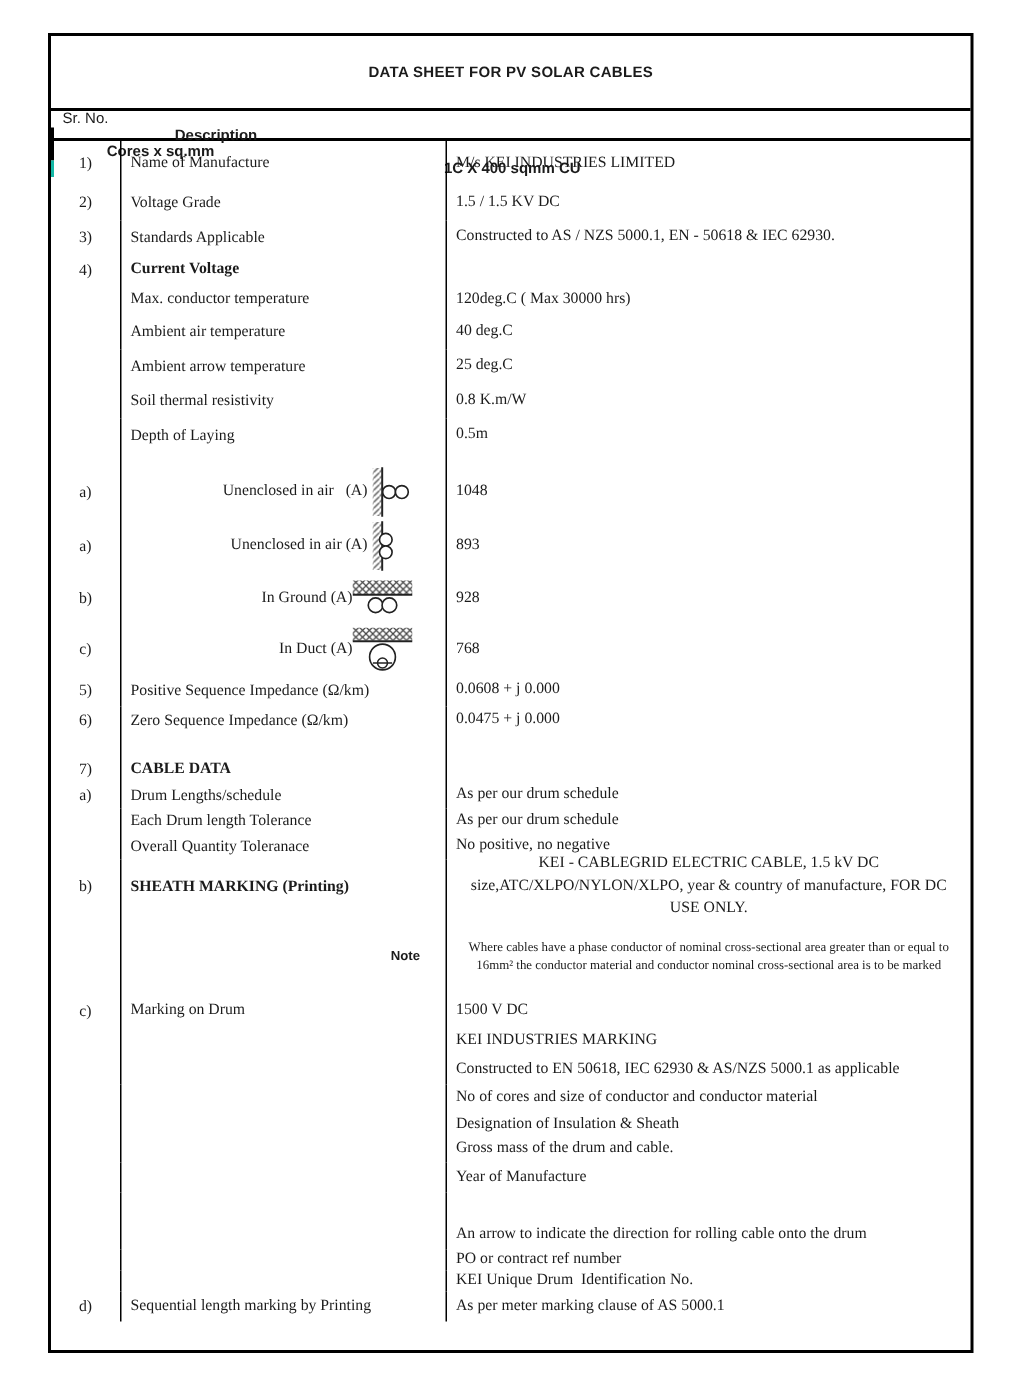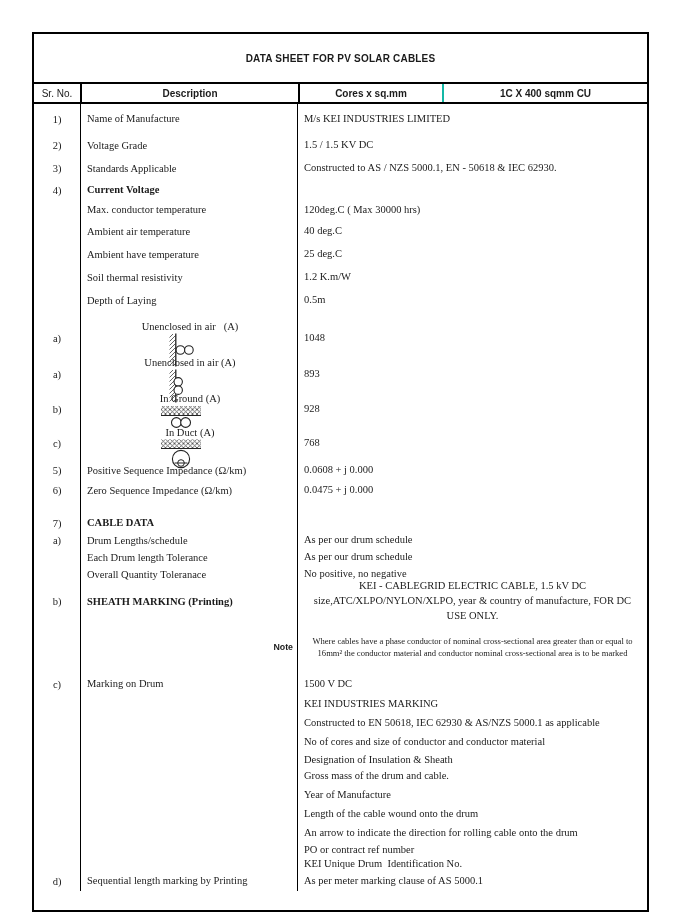--- a/index.html
+++ b/index.html
@@ -1,43 +1,43 @@
 <!DOCTYPE html>
 <html><head>
 <meta charset="utf-8">
 <style>
   html,body{margin:0;padding:0;background:#fff;}
   .page{position:relative;width:680px;height:922px;background:#ffffff;
         font-family:"Liberation Serif",serif;color:#1b1b1b;overflow:hidden;}
-  .sheet{position:absolute;left:32px;top:32px;width:617px;height:880px;
+  .sheet{position:absolute;left:32px;top:22px;width:617px;height:880px;
          border:2px solid #000;box-sizing:border-box;background:#fff;}
   .title-row{height:48px;display:flex;align-items:center;justify-content:center;
          font-family:"Liberation Sans",sans-serif;font-weight:bold;font-size:10px;
          letter-spacing:.2px;}
   .header-row{display:flex;height:22px;border-top:2px solid #000;border-bottom:2px solid #000;
-         box-sizing:border-box;font-family:"Liberation Sans",sans-serif;font-size:10px;}
+         box-sizing:border-box;font-family:"Liberation Sans",sans-serif;font-size:10px;flex-direction:column;}
   .hc{display:flex;align-items:center;justify-content:center;box-sizing:border-box;}
   .hc-sr{width:46px;}
   .hc-desc{width:218px;border-left:2px solid #000;font-weight:bold;}
   .hc-cores{width:144px;border-left:2px solid #000;font-weight:bold;}
   .hc-type{flex:1;border-left:2px solid #14b8a6;font-weight:bold;}
   .tbody{}
   .row{display:flex;box-sizing:border-box;}
   .c-sr{width:46px;box-sizing:border-box;display:flex;align-items:center;
         justify-content:center;font-size:10.5px;}
   .c-desc{width:218px;box-sizing:border-box;border-left:1px solid #000;border-right:1px solid #000;
         display:flex;align-items:center;padding:0 4px 0 6px;font-size:10.5px;
         white-space:pre-wrap;line-height:1.25;}
   .c-val{flex:1;display:flex;align-items:center;padding:0 6px;font-size:10.5px;
         white-space:pre-wrap;line-height:1.4;box-sizing:border-box;text-align:center;}
   .bold{font-weight:bold;}
   .note-cell{justify-content:flex-end;font-weight:bold;font-size:8.8px;
-        font-family:"Liberation Sans",sans-serif;padding-right:4px;}
+        font-family:"Liberation Sans",sans-serif;padding-right:17px;}
   .small-val{font-size:8.6px;line-height:1.4;}
-  .has-icon{justify-content:flex-start;flex-direction:column;}
+  .has-icon{justify-content:flex-end;}
   .icon-wrap{flex-shrink:0;margin-right:18px;display:flex;align-items:center;}
   svg{display:block;}
 </style>
 </head>
 <body>
 
 <svg width="0" height="0" style="position:absolute">
   <defs>
     <pattern id="hatchL" width="4" height="4" patternUnits="userSpaceOnUse">
       <path d="M0 4 L4 0" stroke="#555" stroke-width="0.9"></path>
@@ -93,28 +93,28 @@
       </div>
 
       <div class="row" style="height:23px">
         <div class="c-sr"></div>
         <div class="c-desc">Ambient air temperature</div>
         <div class="c-val">40 deg.C</div>
       </div>
 
       <div class="row" style="height:23px">
         <div class="c-sr"></div>
-        <div class="c-desc">Ambient have temperature</div>
+        <div class="c-desc">Ambient arrow temperature</div>
         <div class="c-val">25 deg.C</div>
       </div>
 
       <div class="row" style="height:23px">
         <div class="c-sr"></div>
         <div class="c-desc">Soil thermal resistivity</div>
-        <div class="c-val">1.2 K.m/W</div>
+        <div class="c-val">0.8 K.m/W</div>
       </div>
 
       <div class="row" style="height:23px">
         <div class="c-sr"></div>
         <div class="c-desc">Depth of Laying</div>
         <div class="c-val">0.5m</div>
       </div>
 
       <div class="row" style="height:8px">
         <div class="c-sr"></div>
@@ -279,21 +279,20 @@
 
       <div class="row" style="height:20px">
         <div class="c-sr"></div>
         <div class="c-desc"></div>
         <div class="c-val">Year of Manufacture</div>
       </div>
 
       <div class="row" style="height:19px">
         <div class="c-sr"></div>
         <div class="c-desc"></div>
-        <div class="c-val">Length of the cable wound onto the drum</div>
       </div>
 
       <div class="row" style="height:19px">
         <div class="c-sr"></div>
         <div class="c-desc"></div>
         <div class="c-val">An arrow to indicate the direction for rolling cable onto the drum</div>
       </div>
 
 
       <div class="row" style="height:14px">

